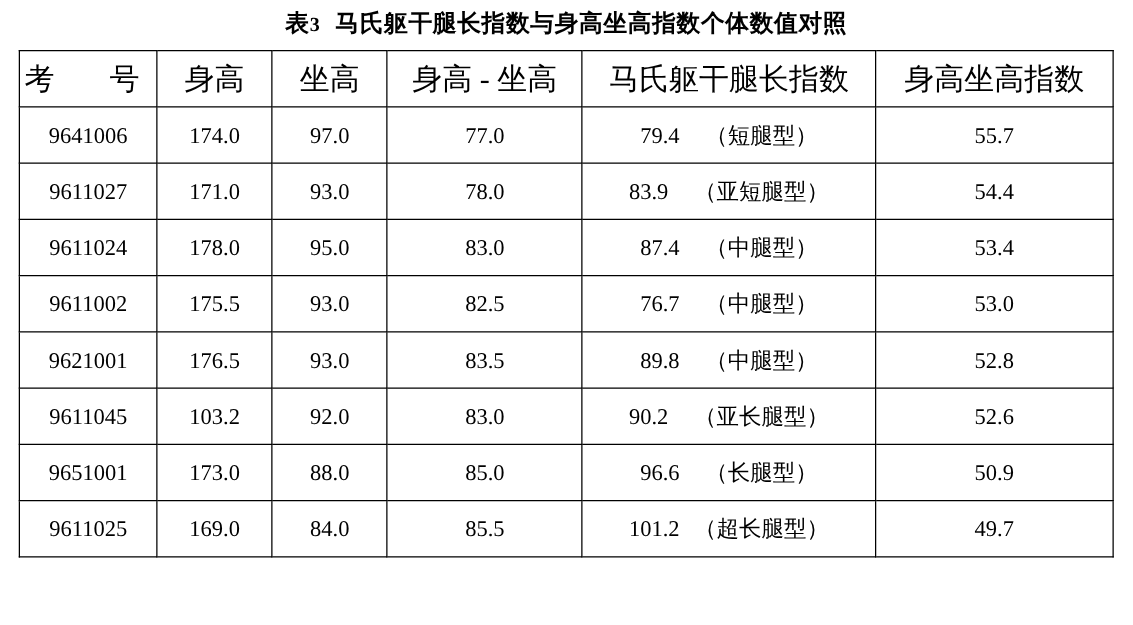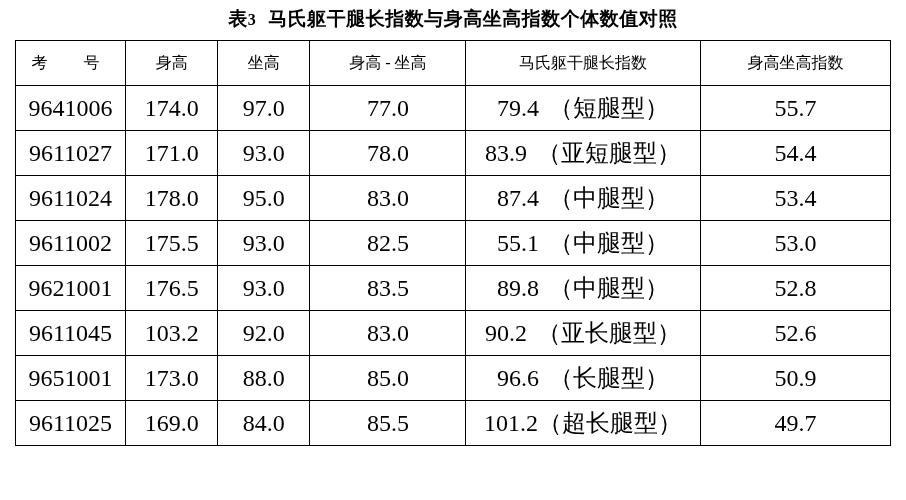--- a/index.html
+++ b/index.html
@@ -42,27 +42,27 @@
     width: 100%;
     border-collapse: collapse;
     table-layout: fixed;
   }
   table.data th,
   table.data td {
     border: 1px solid #000000;
     text-align: center;
     vertical-align: middle;
     font-weight: normal;
-    font-size: 24px;
+    font-size: 18px;
     height: 44px;
     padding: 0 2px;
     white-space: nowrap;
   }
   table.data thead th {
-    font-size: 16px;
+    font-size: 24px;
     height: 44px;
     text-align: center;
   }
   .c0 { width: 110px; }
   .c1 { width: 92px; }
   .c2 { width: 92px; }
   .c3 { width: 156px; }
   .c4 { width: 234px; }
   .c5 { width: 190px; }
 
@@ -132,21 +132,21 @@
         <td>95.0</td>
         <td>83.0</td>
         <td class="idx"><span class="val">87.4</span><span>（中腿型）</span></td>
         <td>53.4</td>
       </tr>
       <tr>
         <td>9611002</td>
         <td>175.5</td>
         <td>93.0</td>
         <td>82.5</td>
-        <td class="idx"><span class="val">55.1</span><span>（中腿型）</span></td>
+        <td class="idx"><span class="val">76.7</span><span>（中腿型）</span></td>
         <td>53.0</td>
       </tr>
       <tr>
         <td>9621001</td>
         <td>176.5</td>
         <td>93.0</td>
         <td>83.5</td>
         <td class="idx"><span class="val">89.8</span><span>（中腿型）</span></td>
         <td>52.8</td>
       </tr>

